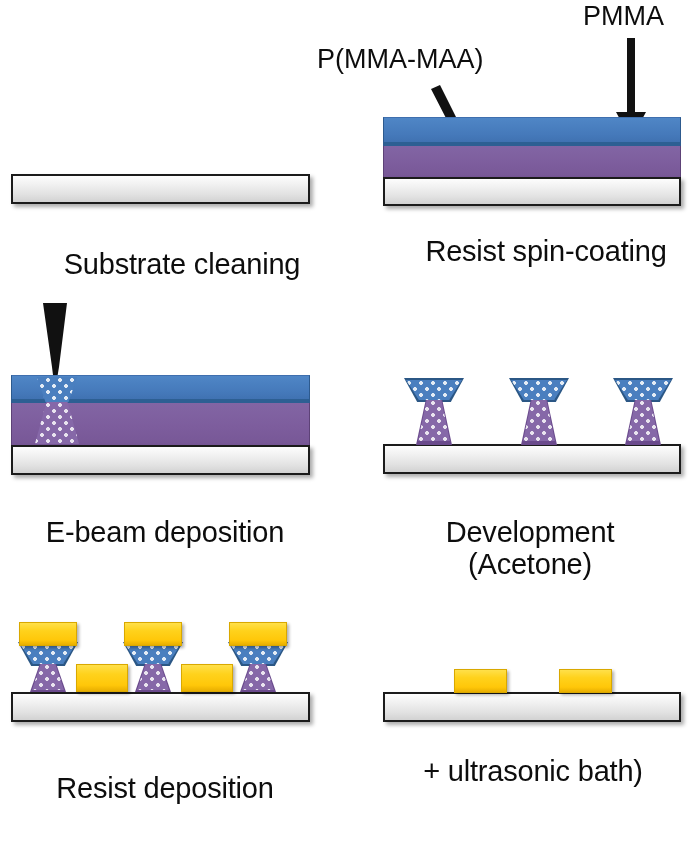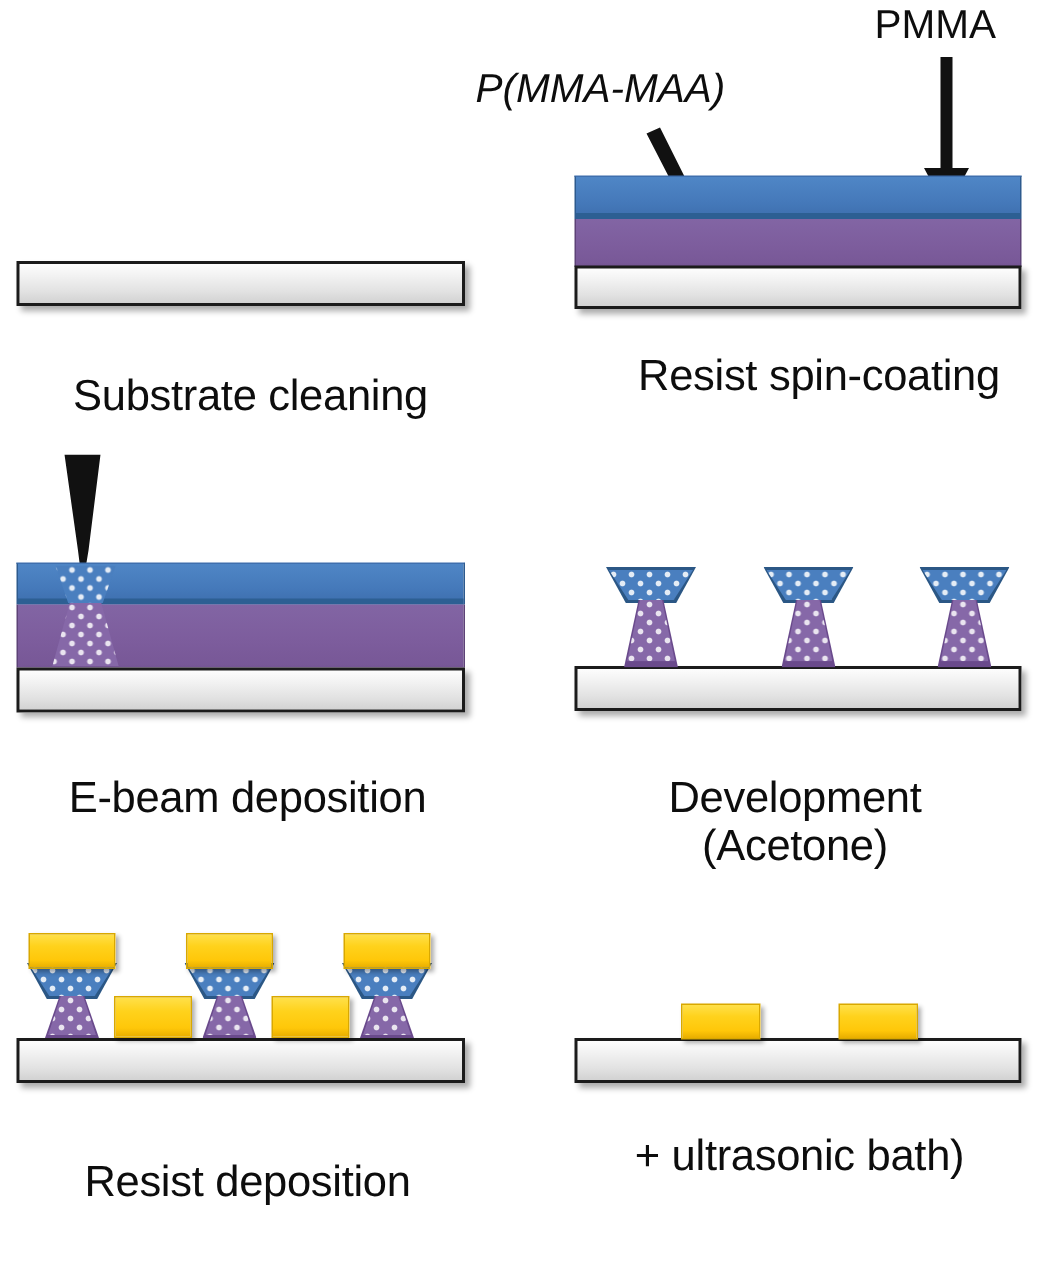--- a/index.html
+++ b/index.html
@@ -70,34 +70,34 @@
     box-sizing:border-box;}
 
   .arrow{position:absolute;}
   .ebeam{position:absolute;}
 </style>
 </head>
 <body>
 
 <div class="toplabel" style="left:583px;top:1px;text-align:center;">PMMA</div>
 
-<div class="toplabel" style="left:317px;top:44px;font-style:italic;">P(MMA-MAA)</div>
+<div class="toplabel" style="left:317px;top:44px;">P(MMA-MAA)</div>
 
 <svg class="arrow" style="left:608px;top:38px;" width="44" height="104" viewBox="0 0 44 104">
   <path d="M19 0 H27 V74 H38 L23 102 L8 74 H19 Z" fill="#111111"></path>
 </svg>
 
 <svg class="arrow" style="left:420px;top:83px;" width="70" height="90" viewBox="0 0 70 90">
   <path d="M9 2 L18 -2 L52 66 L62 61 L57 87 L34 74 L44 70 L9 2 Z" fill="#111111" transform="translate(2,4)"></path>
 </svg>
 
 <div class="panel" style="left:0;top:0;width:340px;height:300px;">
   <div class="substrate" style="left:11px;top:174px;width:299px;height:30px;"></div>
 </div>
-<div class="caption" style="left:2px;top:248px;width:330px;">Substrate cleaning</div>
+<div class="caption" style="left:17px;top:248px;width:330px;">Substrate cleaning</div>
 
 <div class="panel" style="left:0;top:0;width:700px;height:300px;">
   <div class="layer-blue" style="left:383px;top:117px;width:298px;height:29px;"></div>
   <div class="layer-purple" style="left:383px;top:146px;width:298px;height:32px;"></div>
   <div class="substrate" style="left:383px;top:177px;width:298px;height:29px;"></div>
 </div>
 <div class="caption" style="left:386px;top:235px;width:320px;">
   <div>Resist spin-coating</div>
 </div>
 

